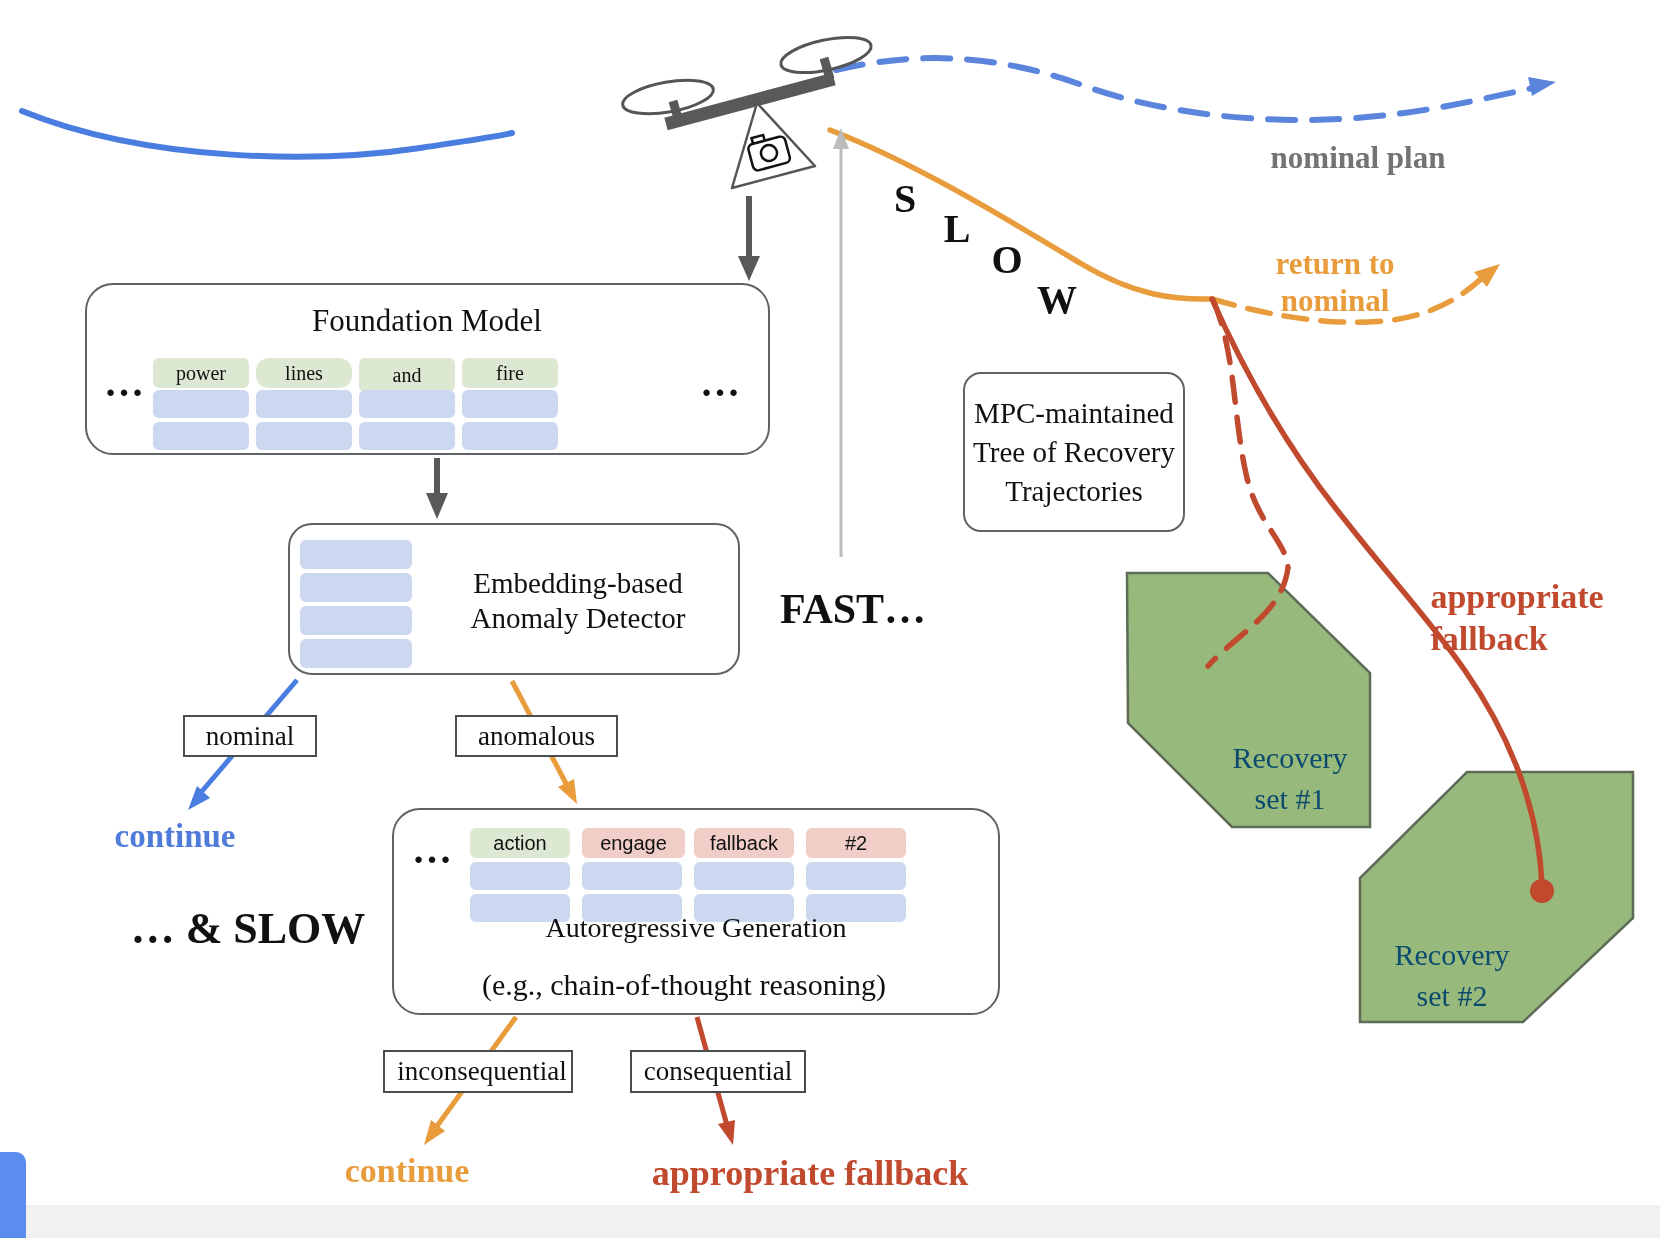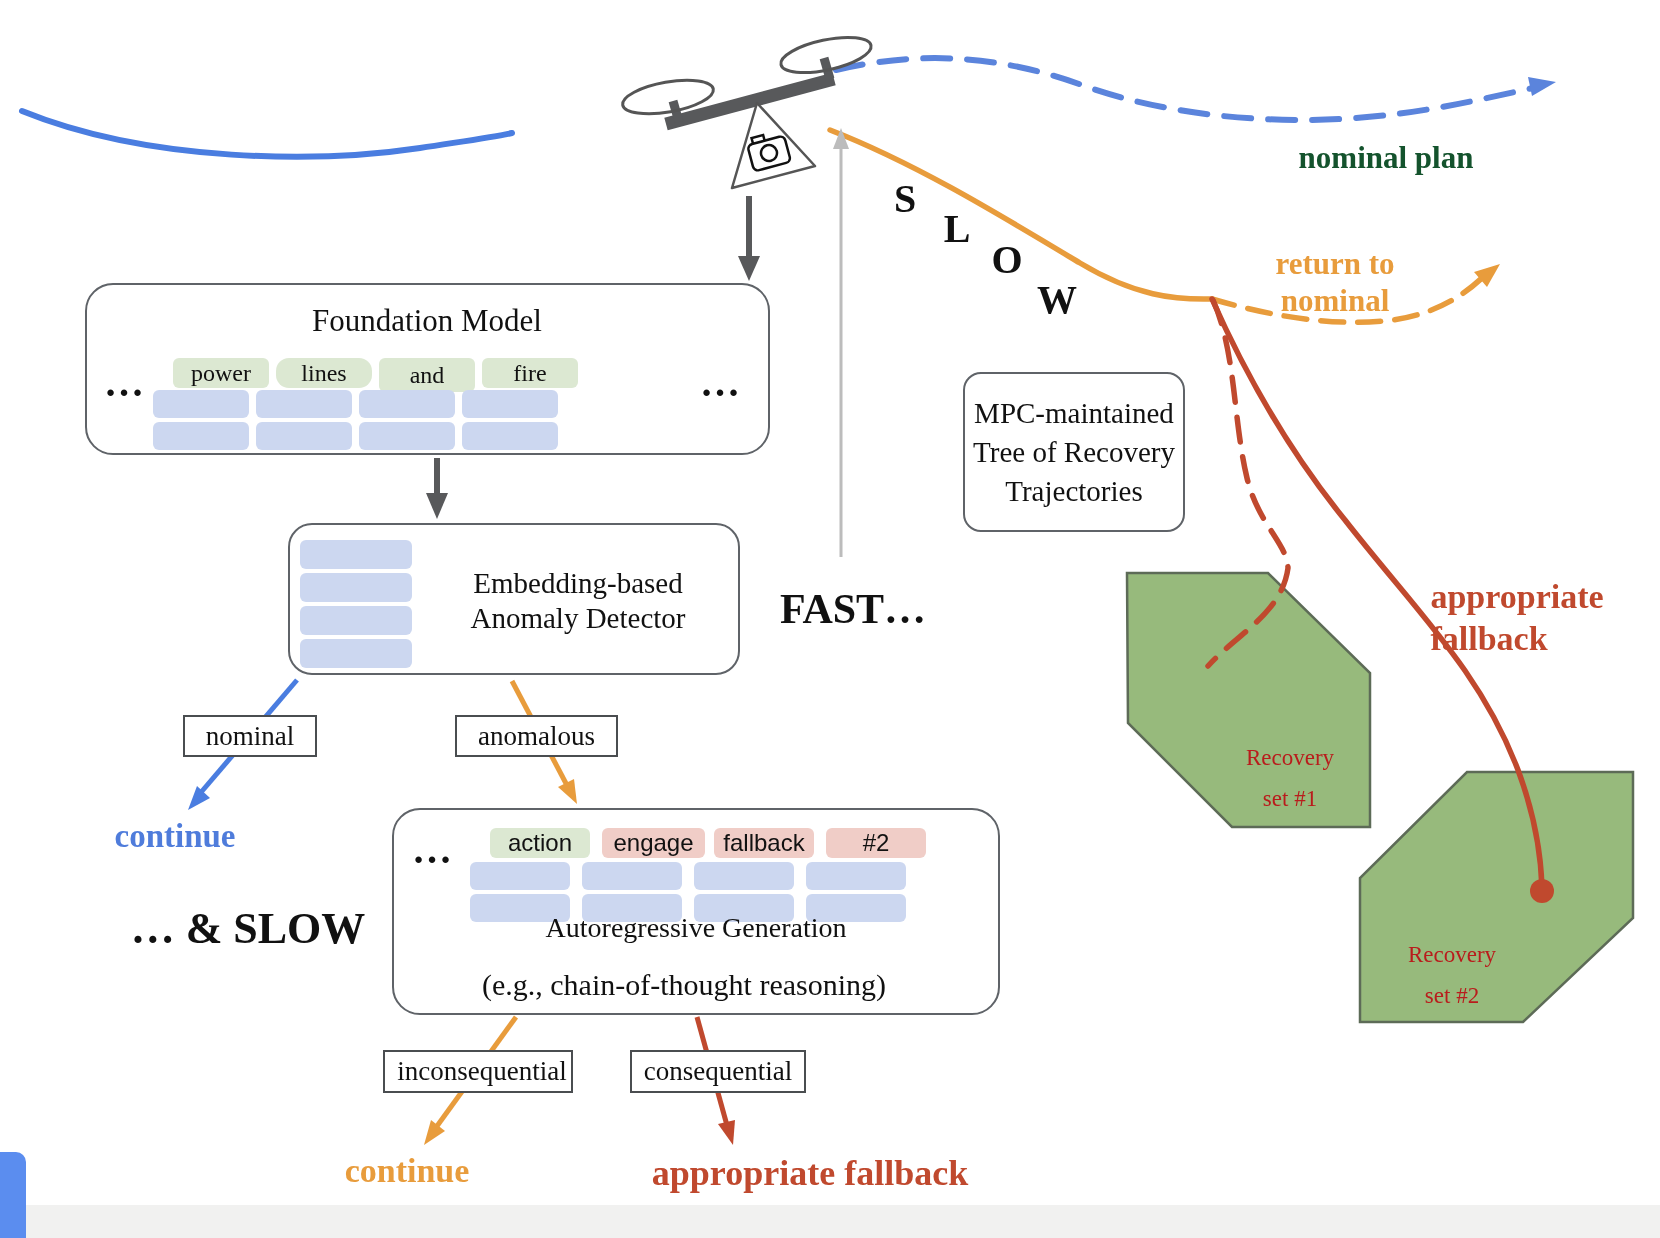--- a/index.html
+++ b/index.html
@@ -8,32 +8,32 @@
   #diagram-svg{position:absolute;left:0;top:0;}
   .abs{position:absolute;}
   .ctr{transform:translateX(-50%);text-align:center;white-space:nowrap;}
   
   .bigbox{position:absolute;background:#fff;border:2.5px solid #5f6368;border-radius:28px;box-sizing:border-box;}
   
   .lblbox{position:absolute;background:#fff;border:2px solid #4a4d50;box-sizing:border-box;
           display:flex;align-items:center;justify-content:center;font-size:27px;}
   
   .cell{position:absolute;border-radius:6px;box-sizing:border-box;}
-  .cell.hdr{display:flex;align-items:center;justify-content:center;font-size:24px;margin-left:20px;}
+  .cell.hdr{display:flex;align-items:center;justify-content:center;font-size:20px;}
   .green{background:#dce8d2;}
   .pink{background:#f0cdc7;}
   .bluec{background:#ccd7f0;}
   .sansfont{font-family:"Liberation Sans","DejaVu Sans",sans-serif;font-size:23px;}
   .dots{font-weight:bold;font-size:40px;letter-spacing:2px;line-height:10px;}
   .bluetxt{color:#4f7cdb;font-weight:bold;}
   .orangetxt{color:#e89c3c;font-weight:bold;}
   .redtxt{color:#c0492e;font-weight:bold;}
   .blackbold{color:#111;font-weight:bold;}
   .slowletter{position:absolute;transform:translate(-50%,-50%);font-weight:bold;font-size:40px;color:#111;}
-  .whitelbl{color:#b91c1c;font-size:23px;line-height:41px;}
+  .whitelbl{color:#0c4a6e;font-size:30px;line-height:41px;}
 </style>
 </head>
 <body>
 
 <div id="stage">
 
   <svg id="diagram-svg" width="1660" height="1238" viewBox="0 0 1660 1238">
 
     <polygon points="1127,573 1268,573 1370,673 1370,827 1232,827 1128,723" fill="#97ba7c" stroke="#5d6b57" stroke-width="2.5"></polygon>
     <polygon points="1467,772 1633,772 1633,918 1523,1022 1360,1022 1360,878" fill="#97ba7c" stroke="#5d6b57" stroke-width="2.5"></polygon>
@@ -149,21 +149,21 @@
   <div class="cell hdr pink sansfont" style="left:806px;top:828px;width:100px;height:30px;">#2</div>
   <div class="cell bluec" style="left:806px;top:862px;width:100px;height:28px;"></div>
   <div class="cell bluec" style="left:806px;top:894px;width:100px;height:28px;"></div>
 
   <div class="abs ctr" style="left:696px;top:912px;font-size:28px;">Autoregressive Generation</div>
   <div class="abs ctr" style="left:684px;top:968px;font-size:30px;">(e.g., chain-of-thought reasoning)</div>
 
   <div class="abs ctr orangetxt" style="left:407px;top:1152px;font-size:34px;">continue</div>
   <div class="abs ctr redtxt" style="left:810px;top:1152px;font-size:36px;">appropriate fallback</div>
 
-  <div class="abs ctr bluetxt" style="left:1358px;top:140px;font-size:31px;color:#14532d;margin-left:28px;">nominal plan</div>
+  <div class="abs ctr bluetxt" style="left:1358px;top:140px;font-size:31px;color:#737373;">nominal plan</div>
 
   <span class="slowletter" style="left:905px;top:198px;">S</span>
   <span class="slowletter" style="left:957px;top:228px;">L</span>
   <span class="slowletter" style="left:1007px;top:259px;">O</span>
   <span class="slowletter" style="left:1057px;top:299px;">W</span>
 
   <div class="abs orangetxt" style="left:1335px;top:245px;transform:translateX(-50%);text-align:center;font-size:31px;line-height:37px;">
     <div>return to</div>
     <div>nominal</div>
   </div>

